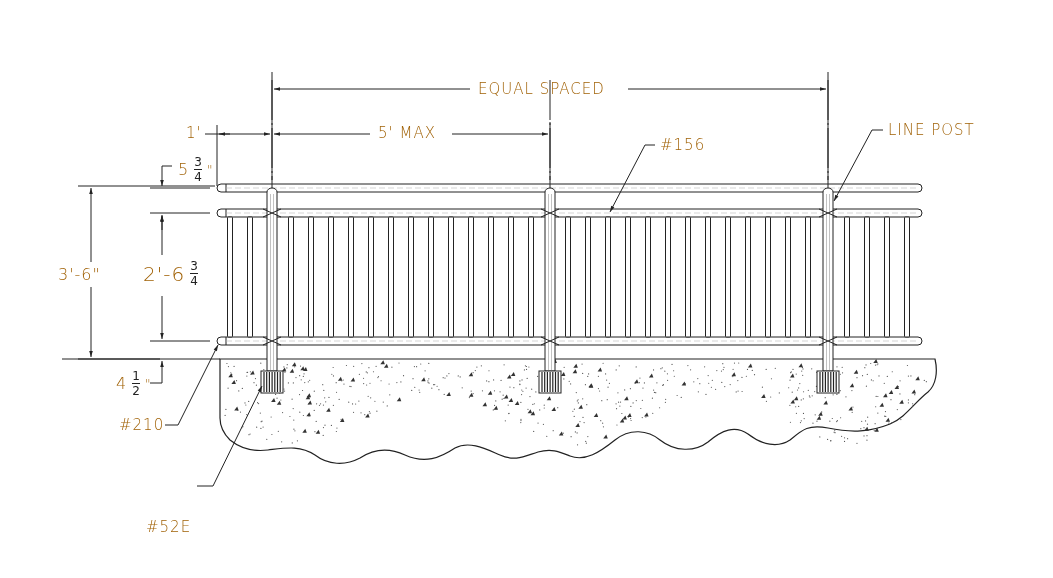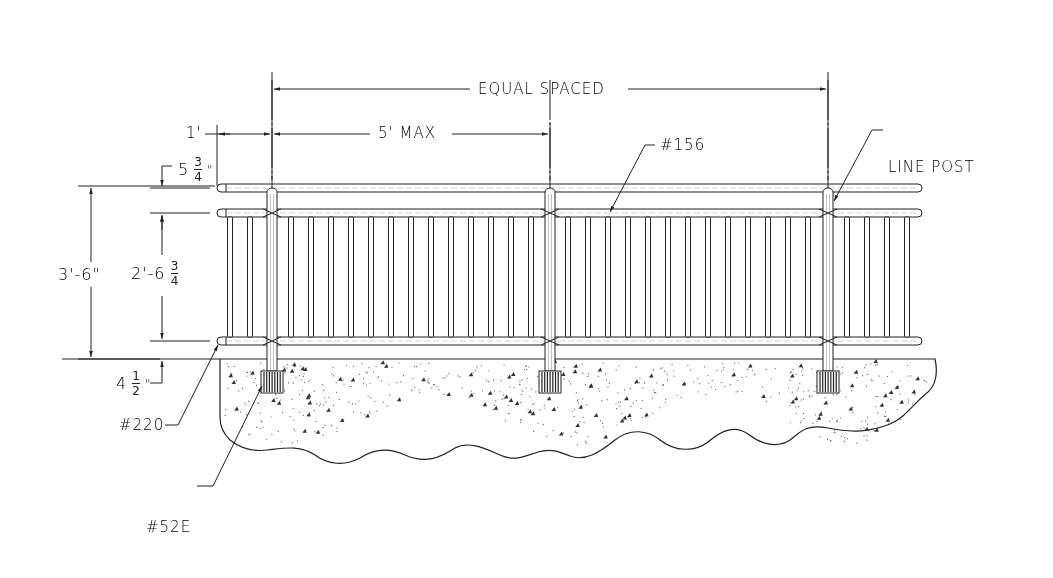--- a/index.html
+++ b/index.html
@@ -1,18 +1,18 @@
 <!DOCTYPE html>
 <html><head>
 <meta charset="utf-8">
 <style>
   html, body { margin: 0; padding: 0; background: #ffffff; }
   body { width: 1053px; height: 578px; overflow: hidden; position: relative; font-family: "DejaVu Sans", sans-serif; }
   #drawing { position: absolute; left: 0; top: 0; width: 1053px; height: 578px; }
-  .lbl { position: absolute; font-family: "DejaVu Sans", sans-serif; font-size: 15px; color: #000000; letter-spacing: 1px; line-height: 1; white-space: nowrap; font-weight: 300; }
+  .lbl { position: absolute; font-family: "DejaVu Sans", sans-serif; font-size: 15px; color: #a16207; letter-spacing: 1px; line-height: 1; white-space: nowrap; font-weight: 300; }
   .frac { position: absolute; font-family: "DejaVu Sans", sans-serif; color: #222; line-height: 1; }
   .frac .num, .frac .den { display: block; font-size: 12px; text-align: center; }
   .frac .bar { display: block; border-top: 1px solid #222; margin: 1px 0; }
 </style>
 </head>
 <body>
 
 <svg id="drawing" viewBox="0 0 1053 578" xmlns="http://www.w3.org/2000/svg">
   <defs>
     <marker id="arr" viewBox="0 0 10 10" refX="10" refY="5" markerWidth="10" markerHeight="6" orient="auto-start-reverse" markerUnits="userSpaceOnUse">
@@ -798,34 +798,34 @@
     <span class="num">3</span>
     <span class="bar"></span>
     <span class="den">4</span>
   </span>
   <span class="lbl" style="position:static;display:inline-block;vertical-align:middle;font-size:12px;">"</span>
 </div>
 
 <div class="lbl" style="left:58px;top:267px;font-size:16px;">3'-6"</div>
 
 <div style="position:absolute;left:131px;top:260px;">
-  <span class="lbl" style="position:static;display:inline-block;vertical-align:middle;font-size:16px;">2'-6</span>
+  <span class="lbl" style="position:static;display:inline-block;vertical-align:middle;font-size:20px;margin-left:12px;">2'-6</span>
   <span class="frac" style="position:static;display:inline-block;vertical-align:middle;">
     <span class="num">3</span>
     <span class="bar"></span>
     <span class="den">4</span>
   </span>
 </div>
 
 <div style="position:absolute;left:116px;top:370px;">
   <span class="lbl" style="position:static;display:inline-block;vertical-align:middle;font-size:16px;">4</span>
   <span class="frac" style="position:static;display:inline-block;vertical-align:middle;">
     <span class="num">1</span>
     <span class="bar"></span>
     <span class="den">2</span>
   </span>
   <span class="lbl" style="position:static;display:inline-block;vertical-align:middle;font-size:12px;">"</span>
 </div>
 
 <div class="lbl" style="left:660px;top:138px;text-align:center;">#156</div>
-<div class="lbl" style="left:888px;top:123px;margin-top:37px;">LINE POST</div>
-<div class="lbl" style="left:119px;top:418px;">#220</div>
+<div class="lbl" style="left:888px;top:123px;">LINE POST</div>
+<div class="lbl" style="left:119px;top:418px;">#210</div>
 <div class="lbl" style="left:146px;top:479px;margin-top:41px;">#52E</div>
 
 </body></html>

